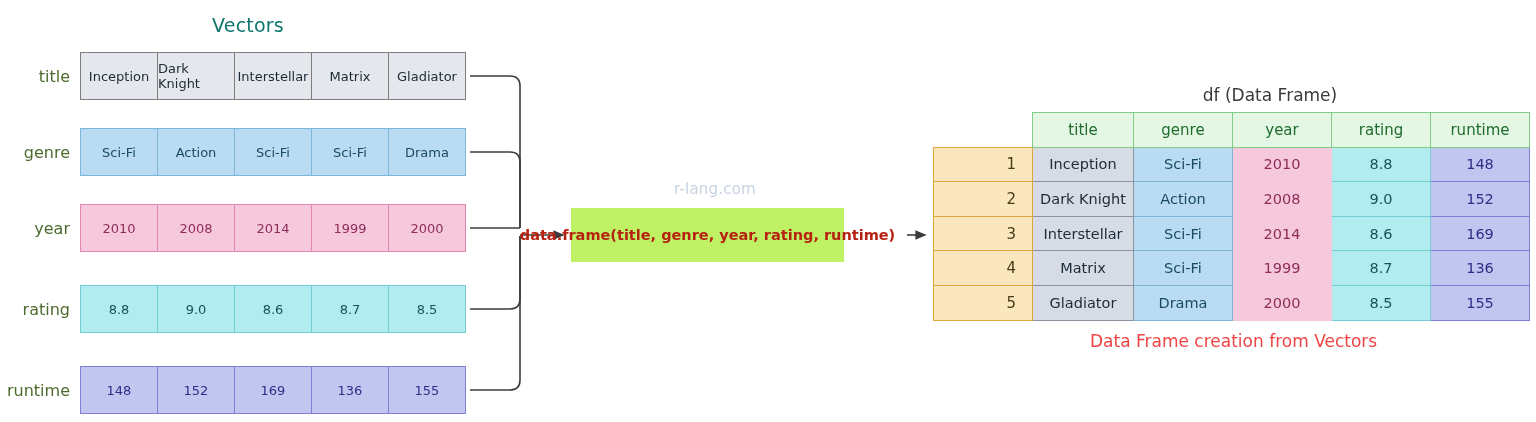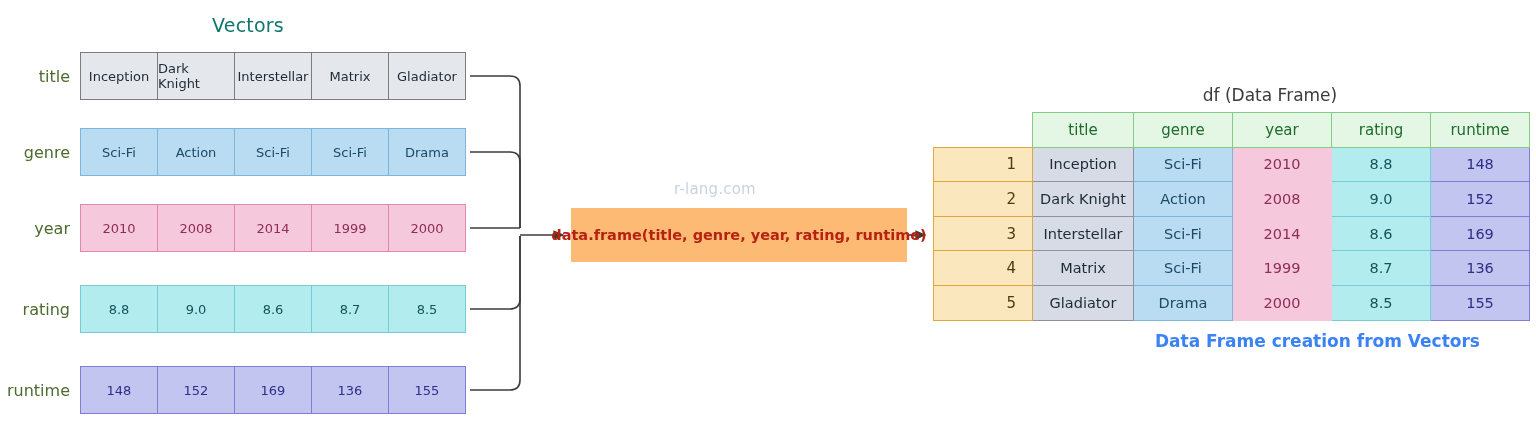--- a/index.html
+++ b/index.html
@@ -74,23 +74,23 @@
     left: 0; top: 0;
     width: 1536px; height: 422px;
     pointer-events: none;
   }
 
   
   #fn-box {
     position: absolute;
     left: 571px;
     top: 208px;
-    width: 336px;
+    width: 273px;
     height: 54px;
-    background: #fdba74;
+    background: #bef264;
     box-sizing: border-box;
     display: flex;
     align-items: center;
     justify-content: center;
     font-size: 14.5px;
     font-weight: bold;
     color: #b62211;
     white-space: nowrap;
   }
   #watermark {
@@ -156,24 +156,24 @@
   #df-table td.c-genre { background:#b9dcf2; border:1px solid #7fb6d8; color:#1b4a63; }
   #df-table td.c-year  { background:#f6c8dc; border-left:1px solid #f6c8dc; border-right:1px solid #f6c8dc; border-top:1px solid #f6c8dc; border-bottom:1px solid #f6c8dc; color:#8d2d58; }
   #df-table td.c-rating{ background:#b2ecef; border:1px solid #74cdd4; color:#13545c; }
   #df-table td.c-rt    { background:#c3c5f1; border:1px solid #7d7ed4; color:#2e2e87; }
 
   #df-caption {
     position: absolute;
     left: 1090px;
     top: 331px;
     width: 390px;
-    text-align: right;
+    text-align: left;
     font-size: 17px;
-    font-weight: bold;
-    color: #3b82f6;
+    font-weight: normal;
+    color: #ef4444;
   }
 </style>
 </head>
 <body>
 
 <div id="vectors-heading">Vectors</div>
 
 <div class="vector-row v-title" style="top:52px;">
   <div class="vector-label">title</div>
   <div class="vector-cells">

